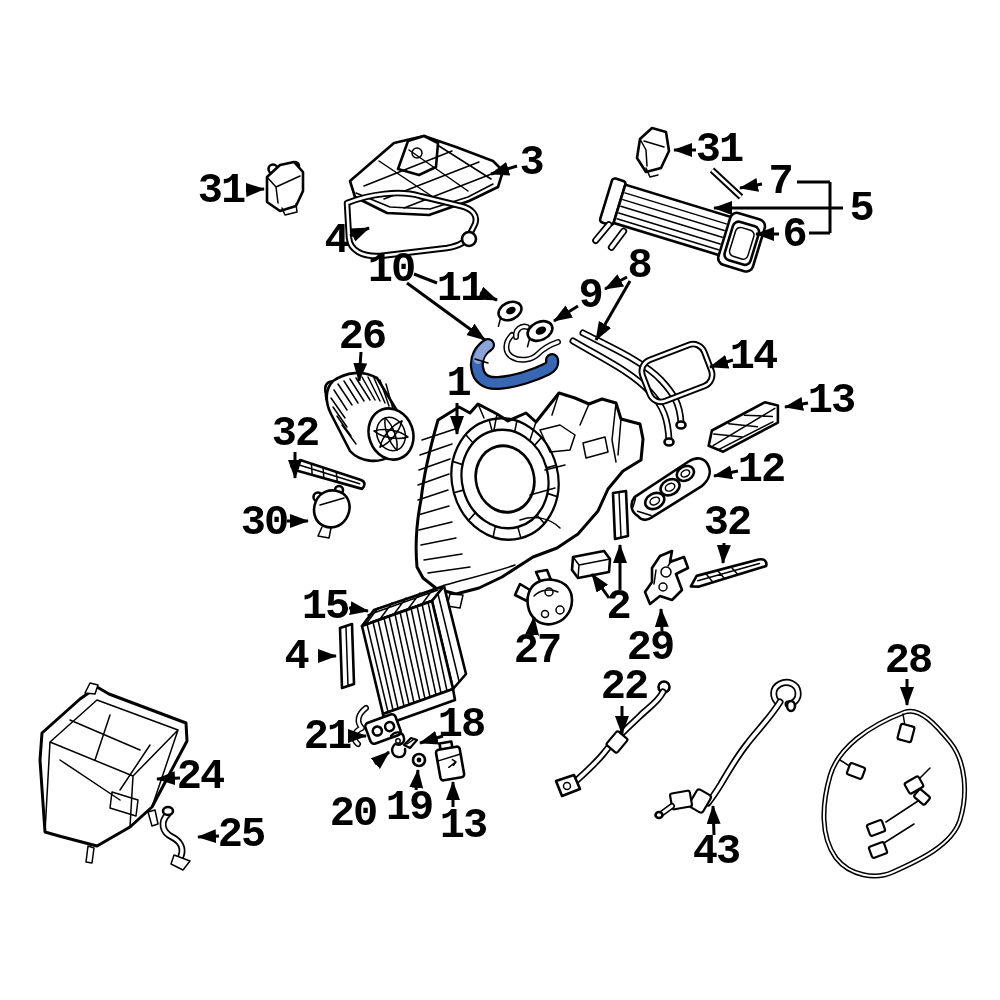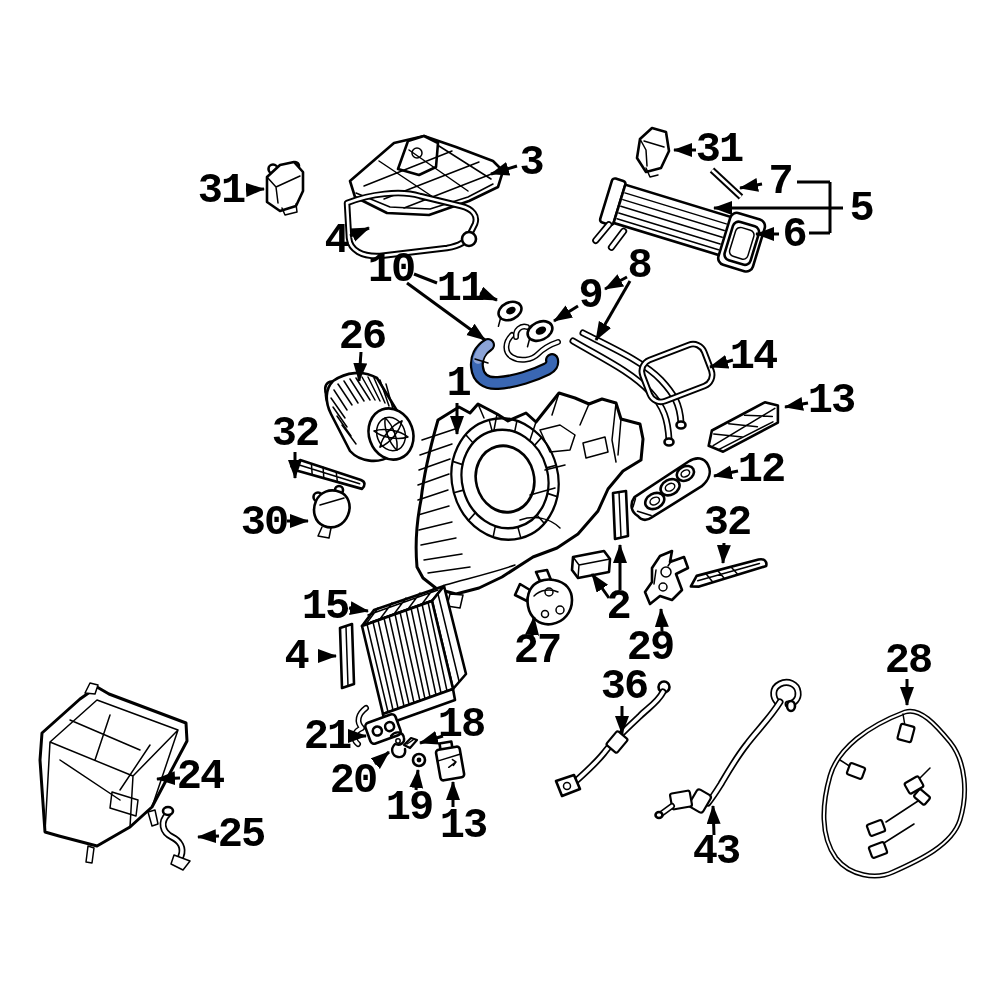--- a/index.html
+++ b/index.html
@@ -426,25 +426,25 @@
 <div class="callout" style="left:362px;top:337px">26</div>
 <div class="callout" style="left:295px;top:434px">32</div>
 <div class="callout" style="left:264px;top:523px">30</div>
 <div class="callout" style="left:753px;top:357px">14</div>
 <div class="callout" style="left:831px;top:401px">13</div>
 <div class="callout" style="left:761px;top:470px">12</div>
 <div class="callout" style="left:727px;top:523px">32</div>
 <div class="callout" style="left:618px;top:607px">2</div>
 <div class="callout" style="left:537px;top:651px">27</div>
 <div class="callout" style="left:650px;top:648px">29</div>
-<div class="callout" style="left:624px;top:687px">36</div>
+<div class="callout" style="left:624px;top:687px">22</div>
 <div class="callout" style="left:716px;top:852px">43</div>
 <div class="callout" style="left:908px;top:661px">28</div>
 <div class="callout" style="left:325px;top:607px">15</div>
 <div class="callout" style="left:296px;top:657px">4</div>
 <div class="callout" style="left:327px;top:737px">21</div>
-<div class="callout" style="left:353px;top:781px">20</div>
+<div class="callout" style="left:353px;top:814px">20</div>
 <div class="callout" style="left:461px;top:725px">18</div>
 <div class="callout" style="left:409px;top:808px">19</div>
 <div class="callout" style="left:463px;top:826px">13</div>
 <div class="callout" style="left:200px;top:777px">24</div>
 <div class="callout" style="left:241px;top:835px">25</div>
 </div>
 
 </body></html>

